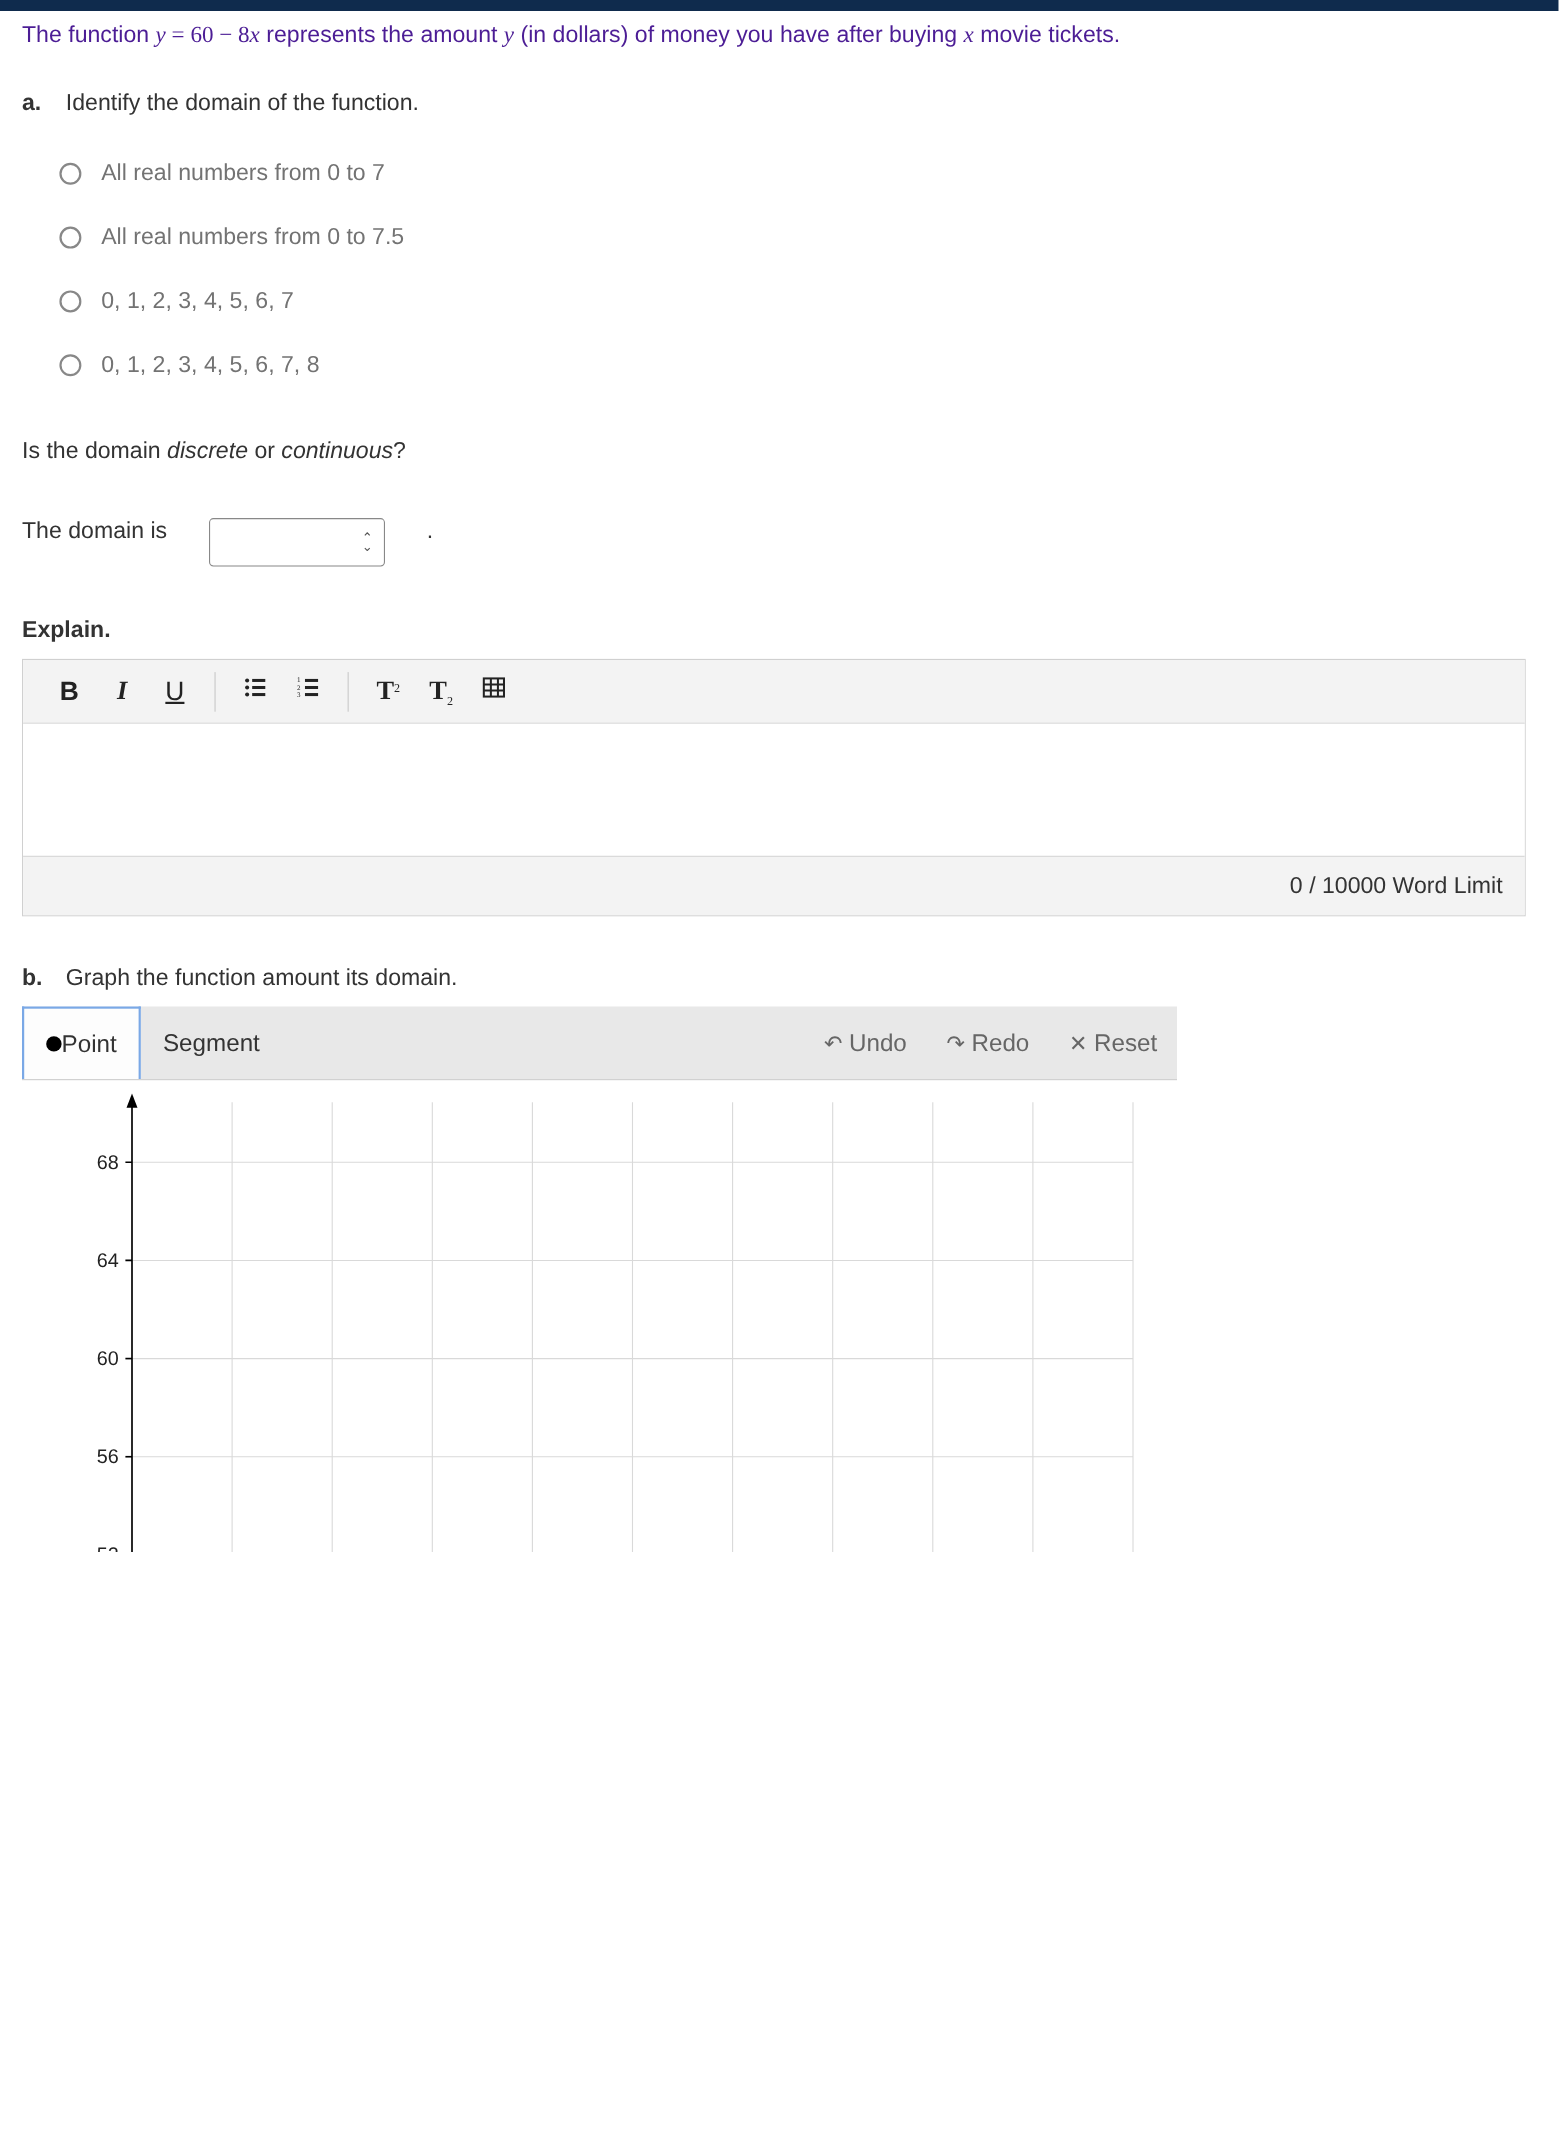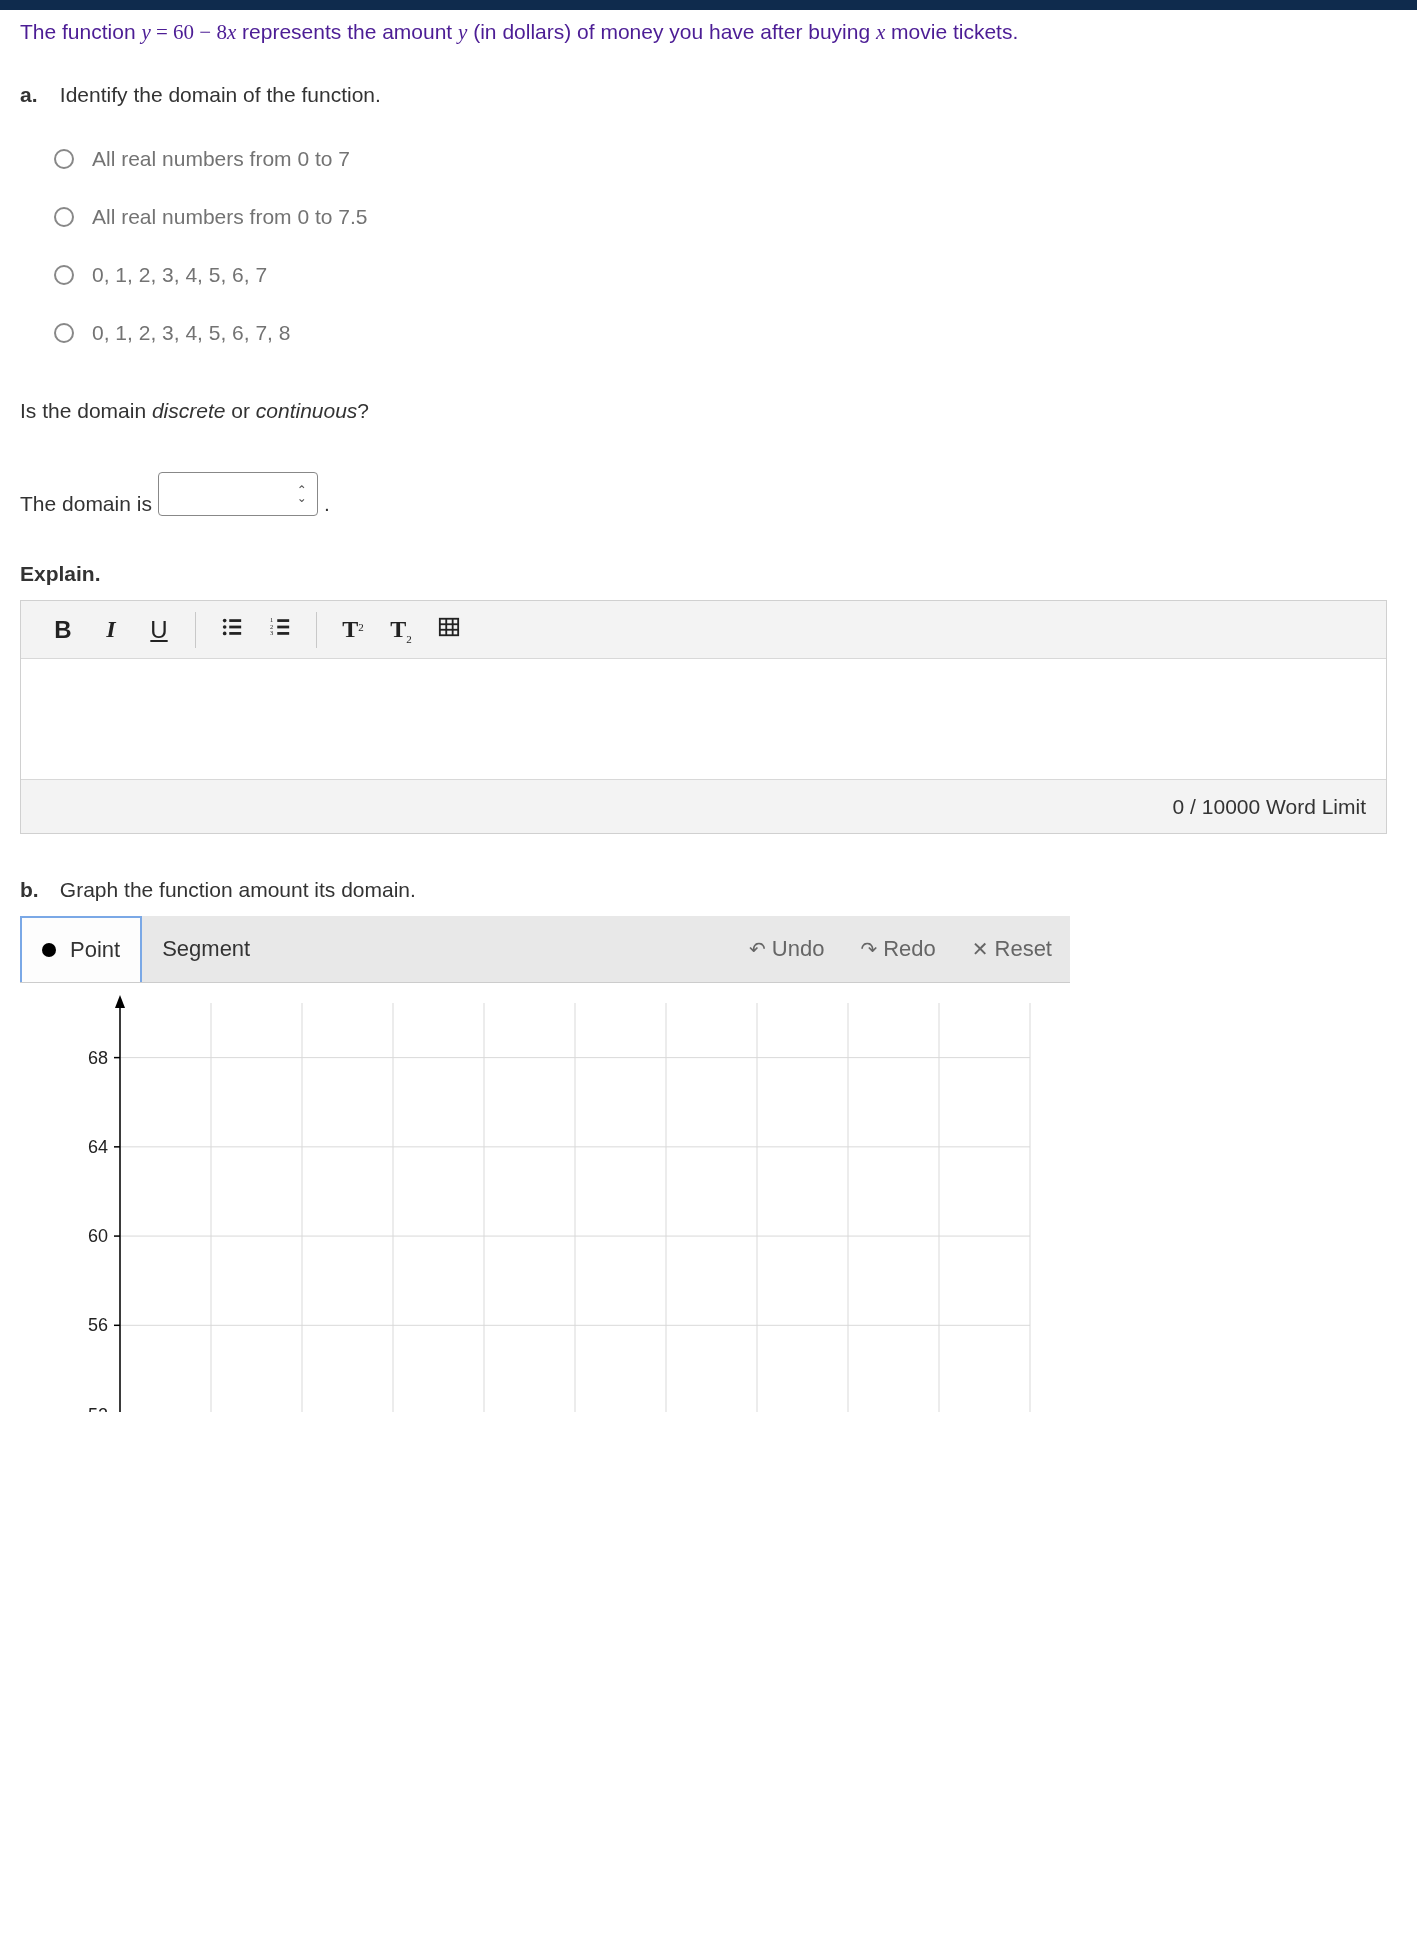--- a/index.html
+++ b/index.html
@@ -35,21 +35,21 @@
   .radio {
     width: 20px; height: 20px;
     border: 2px solid #888;
     border-radius: 50%;
     flex-shrink: 0;
     margin-right: 18px;
   }
   .option-label { color: #737373; }
   .question2 { margin-top: 50px; line-height:1.5;}
   .question2 .italic { font-style: italic; }
-  .domain-line { margin-top: 46px; display:flex; align-items:flex-end; }
+  .domain-line { margin-top: 46px; display:flex; align-items:flex-start;gap:32px; }
   .domain-select {
     width: 160px;
     height: 44px;
     border: 1px solid #888;
     border-radius: 4px;
     margin: 0 6px;
     display:inline-flex;
     align-items:center;
     justify-content:flex-end;
     padding-right:10px;
@@ -116,21 +116,21 @@
     background:#e8e8e8;
     height: 66px;
   }
   .graph-tab {
     display:flex;
     align-items:center;
     justify-content:center;
     padding: 4px 20px;
     font-size:22px;
     color:#333;
-    gap:14px;
+    gap:0;
   }
   .graph-tab.active {
     background:#fdfdfd;
     border: 2px solid #7aa8e6;
     border-bottom: none;
   }
   .dot-black {
     width:14px; height:14px; border-radius:50%; background:#000;
   }
   .graph-toolbar-spacer { flex:1; }

